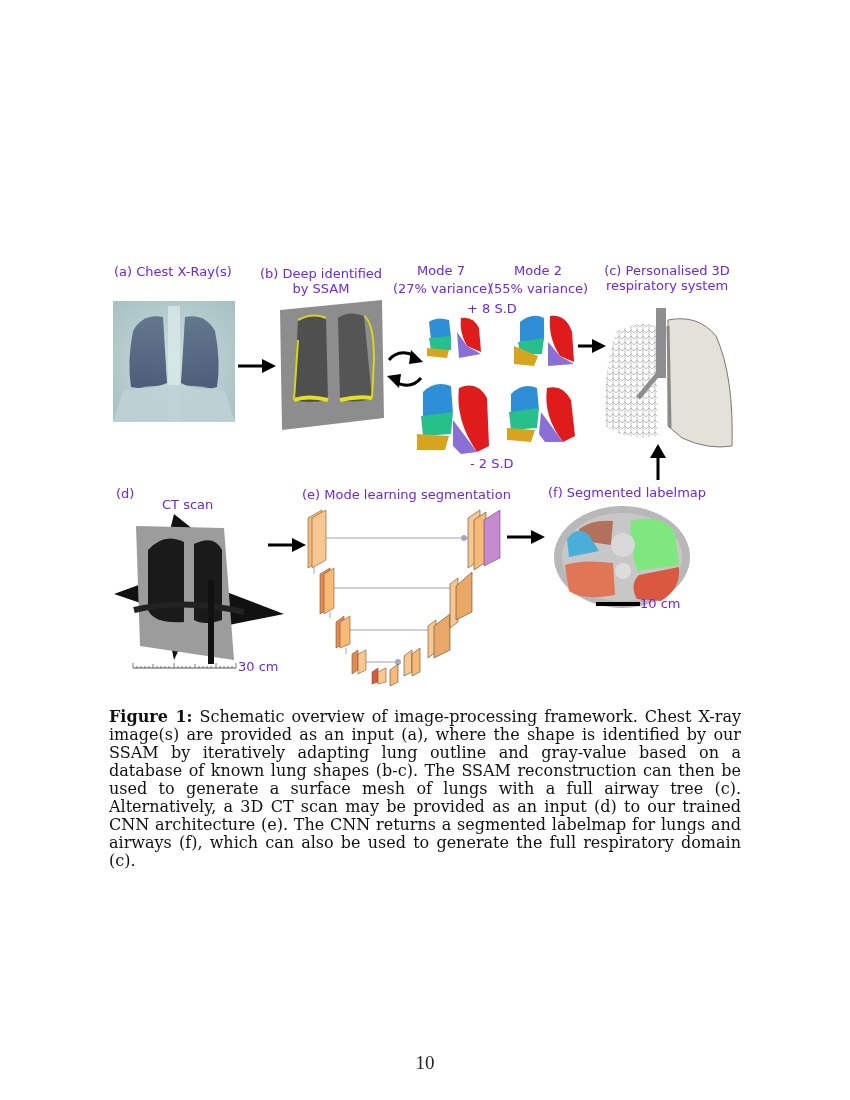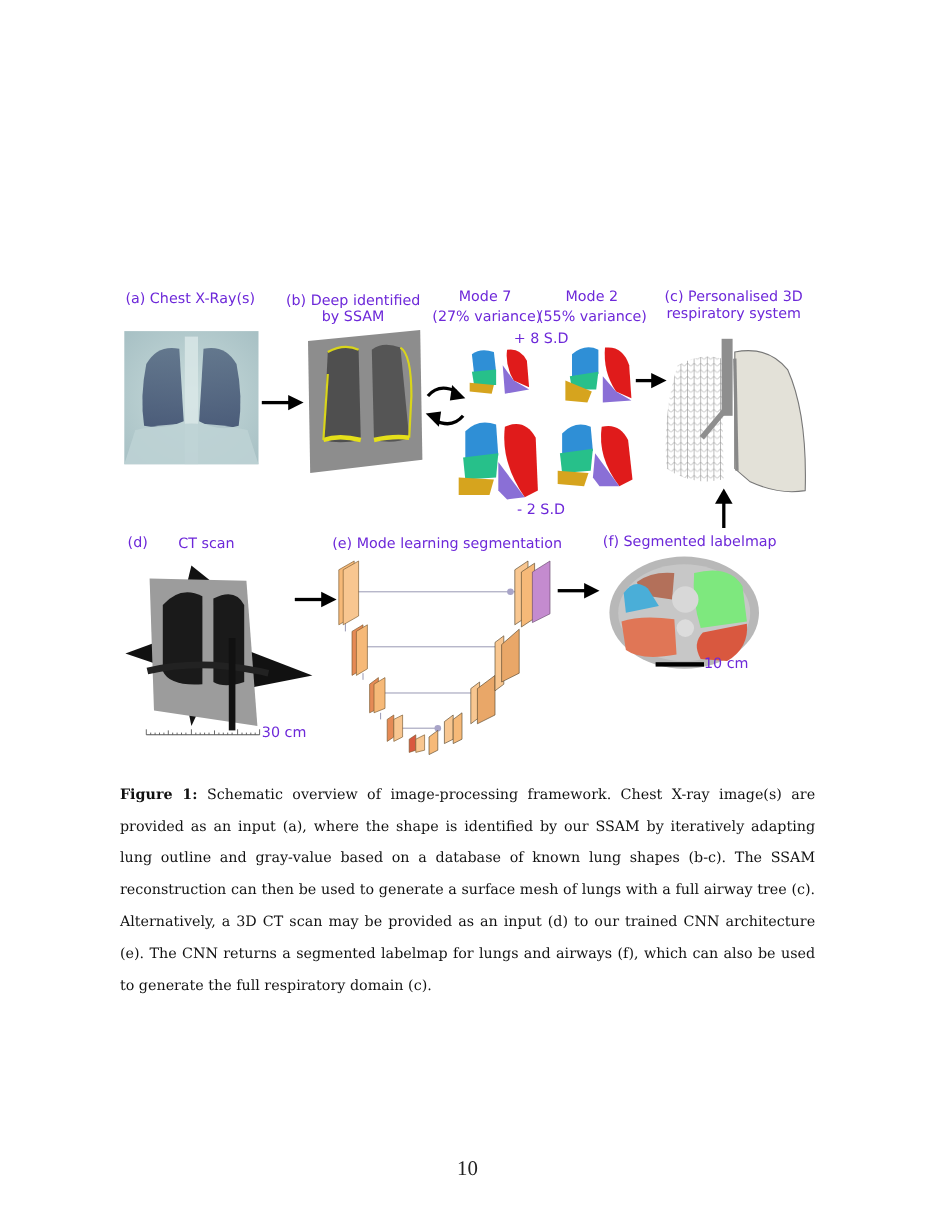--- a/index.html
+++ b/index.html
@@ -1,20 +1,20 @@
 <!DOCTYPE html>
 <html><head>
 <meta charset="utf-8">
 <style>
   html, body { margin:0; padding:0; background:#ffffff; }
   body { width:850px; height:1100px; position:relative; overflow:hidden; font-family:"Liberation Sans", sans-serif; color:#111; }
   .abs { position:absolute; }
   .lbl { position:absolute; font-family:"DejaVu Sans", sans-serif; font-size:13px; color:#6d28d9; white-space:nowrap; line-height:15px; }
   .lbl.c { text-align:center; }
-  .caption { position:absolute; left:109px; top:708px; width:632px; font-family:"DejaVu Serif", "Liberation Serif", serif; font-size:13px; line-height:29px; text-align:justify; color:#111; }
+  .caption { position:absolute; left:109px; top:708px; width:632px; font-family:"DejaVu Serif", "Liberation Serif", serif; font-size:16px; line-height:18px; text-align:justify; color:#111; }
   .caption b { font-weight:bold; }
   .pagenum { position:absolute; left:0; width:850px; top:1052px; text-align:center; font-family:"Liberation Serif", serif; font-size:19px; color:#222; }
   svg { position:absolute; overflow:visible; }
 </style>
 </head>
 <body>
 
 <div class="lbl" style="left:114px;top:264px;">(a) Chest X-Ray(s)</div>
 
 <div class="lbl c" style="left:256px;top:266px;width:130px;">
@@ -129,21 +129,21 @@
   <path d="M70 14 Q100 8 118 30 Q136 70 134 140 Q110 144 84 132 L70 120 Z" fill="#e3e1d8" stroke="#777" stroke-width="1"></path>
   <path d="M70 20 L72 122" stroke="#888" stroke-width="3"></path>
 </svg>
 
 <svg style="left:648px;top:444px;" width="20" height="36">
   <polygon points="2,14 10,0 18,14" fill="#000"></polygon>
   <line x1="10" y1="12" x2="10" y2="36" stroke="#000" stroke-width="3"></line>
 </svg>
 
 <div class="lbl" style="left:116px;top:486px;">(d)</div>
-<div class="lbl" style="left:162px;top:487px;text-align:right;">CT scan</div>
+<div class="lbl" style="left:162px;top:497px;text-align:right;">CT scan</div>
 <div class="lbl" style="left:302px;top:487px;">(e)  Mode learning segmentation</div>
 <div class="lbl" style="left:548px;top:485px;">(f) Segmented labelmap</div>
 
 <svg style="left:114px;top:510px;" width="170" height="160">
   <polygon points="60,4 110,44 60,150 44,70" fill="#111"></polygon>
   <polygon points="0,84 60,62 170,104 100,118" fill="#111"></polygon>
   <polygon points="22,16 110,18 120,150 26,136" fill="#9c9c9c"></polygon>
   <path d="M34 40 Q50 22 70 32 L70 112 Q40 114 34 100Z" fill="#1a1a1a"></path>
   <path d="M80 34 Q100 24 108 40 L108 110 Q90 116 80 110Z" fill="#1a1a1a"></path>
   <path d="M20 100 Q70 88 130 102" stroke="#222" stroke-width="6" fill="none"></path>

